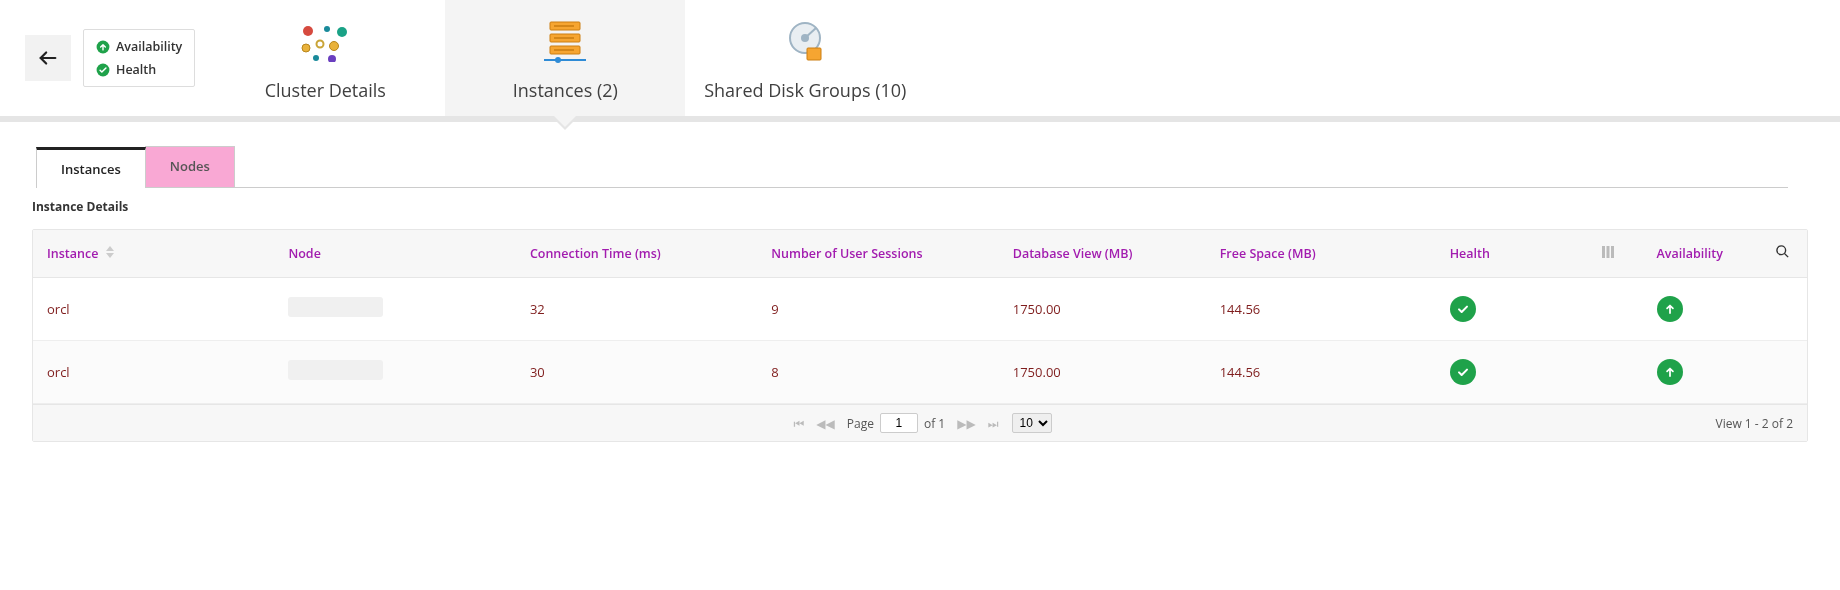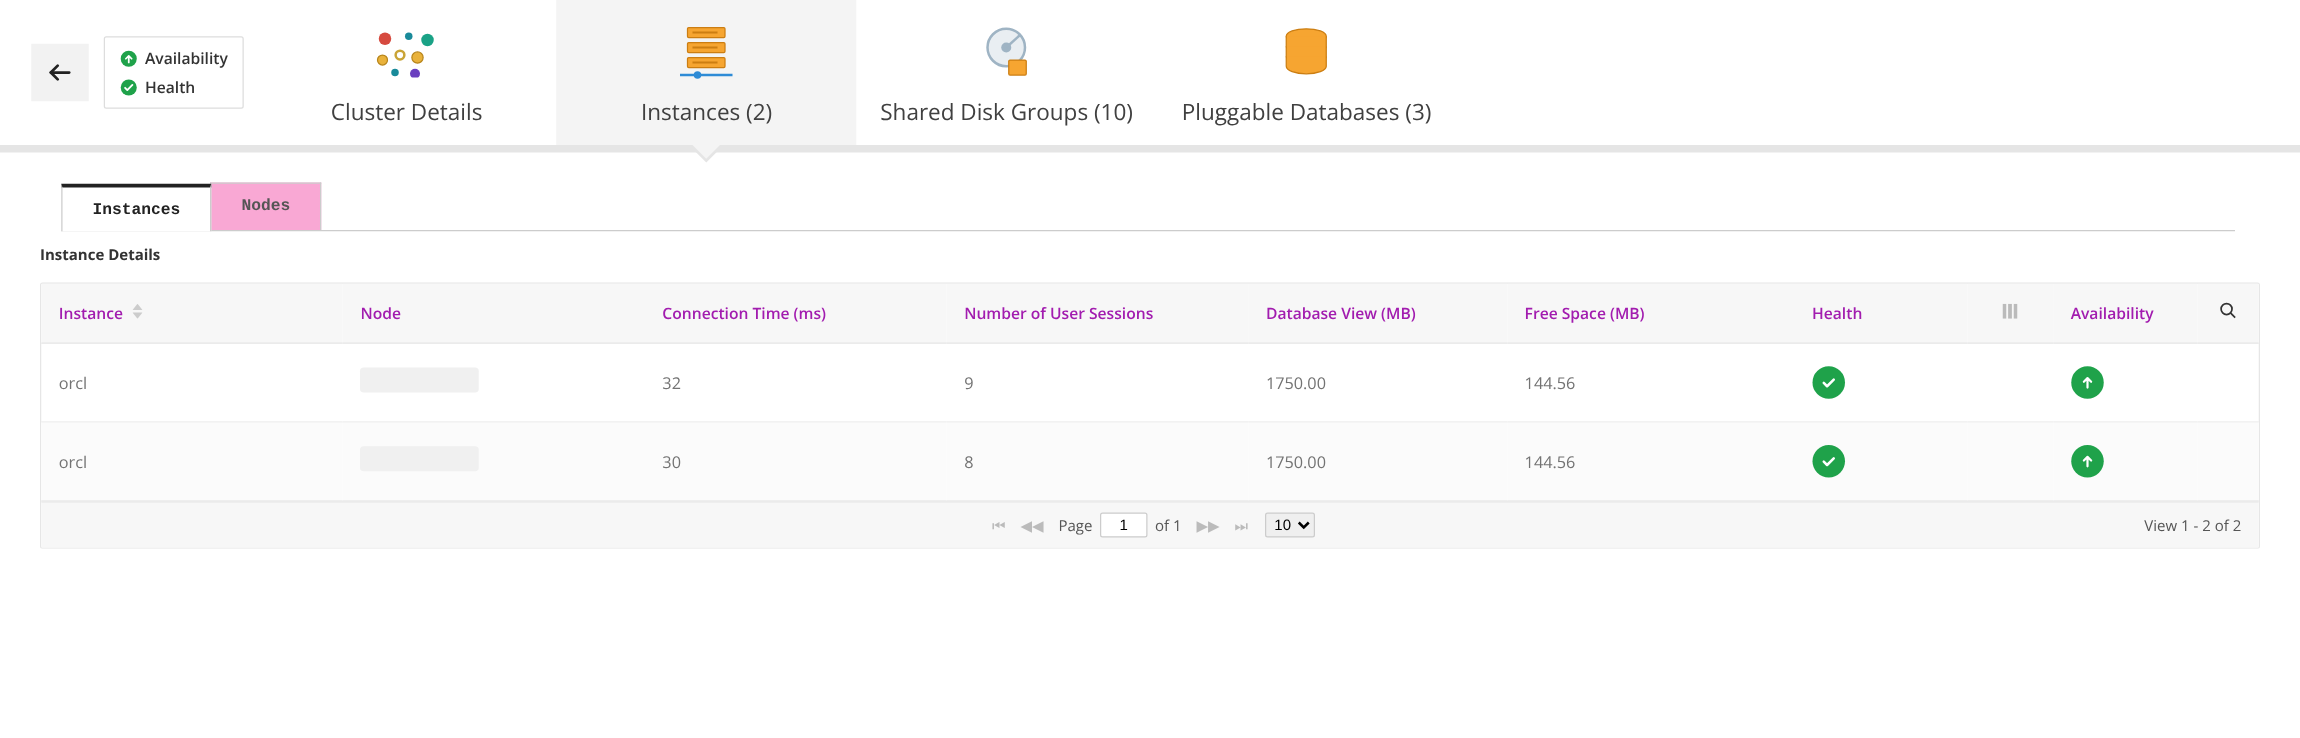--- a/index.html
+++ b/index.html
@@ -61,22 +61,21 @@
   .nav-pointer::after{
     content:"";position:absolute;left:-11px;top:-14px;
     width:0;height:0;
     border-left:11px solid transparent;
     border-right:11px solid transparent;
     border-top:11px solid #f4f4f4;
   }
   
   .row2 {
     display:flex;justify-content:flex-end;align-items:flex-end;
-    padding: 24px 32px 0 49px;
-    font-family: Liberation Mono, monospace;
+    padding: 24px 32px 0 36px;
   }
   .tabs {display:flex;border-bottom:1px solid #ccc;flex:1;margin-right:20px;}
   .tab {
     padding:10px 24px;font-weight:600;font-size:13px;color:#555;
     background:#f9a8d4;border:1px solid #ccc;border-bottom:none;
     margin-right:-1px;cursor:pointer;
   }
   .tab.active {
     background:#fff;border-top:3px solid #222;color:#222;
     position:relative;top:1px;
@@ -92,21 +91,21 @@
   }
   .section-title{font-weight:700;font-size:12px;padding:10px 32px 14px;}
   
   .table-wrap{margin:0 32px;border:1px solid #e6e6e6;border-radius:2px;}
   table{width:100%;border-collapse:collapse;}
   thead th{
     background:#f7f7f7;text-align:left;font-weight:600;font-size:12.5px;
     padding:14px 14px;border-bottom:1px solid #e6e6e6;color:#a21caf;
   }
   tbody td{
-    padding:18px 14px;border-bottom:1px solid #eee;font-size:13px;color:#737373;
+    padding:18px 14px;border-bottom:1px solid #eee;font-size:13px;color:#7f1d1d;
   }
   tbody tr:nth-child(even){background:#fbfbfb;}
   .sort-ind{color:#bbb;font-size:10px;margin-left:4px;display:inline-block;}
   .node-chip{
     display:inline-block;width:95px;height:20px;
     background:#f0f0f0;border-radius:3px;
   }
   .health-badge,.avail-badge{
     width:26px;height:26px;border-radius:50%;display:inline-flex;
     align-items:center;justify-content:center;color:#fff;
@@ -197,31 +196,20 @@
       <svg width="44" height="44" viewBox="0 0 44 44">
         <circle cx="22" cy="18" r="15" fill="#e9eef2" stroke="#9fb4c4" stroke-width="2"></circle>
         <circle cx="22" cy="18" r="4" fill="#9fb4c4"></circle>
         <path d="M22 18 L33 8" stroke="#9fb4c4" stroke-width="2"></path>
         <rect x="24" y="28" width="14" height="12" rx="1" fill="#f6a531" stroke="#cc7e12"></rect>
       </svg>
     </div>
     <div class="label">Shared Disk Groups (10)</div>
   </div>
 
-  <div class="nav-card">
-    <div class="icon-slot">
-      <svg width="40" height="42" viewBox="0 0 40 42">
-        <ellipse cx="20" cy="8" rx="16" ry="6" fill="#f6a531" stroke="#cc7e12"></ellipse>
-        <path d="M4 8 v8 a16 6 0 0 0 32 0 v-8" fill="#f6a531" stroke="#cc7e12"></path>
-        <path d="M4 16 v8 a16 6 0 0 0 32 0 v-8" fill="#f6a531" stroke="#cc7e12"></path>
-        <path d="M4 24 v8 a16 6 0 0 0 32 0 v-8" fill="#f6a531" stroke="#cc7e12"></path>
-      </svg>
-    </div>
-    <div class="label">Pluggable Databases (3)</div>
-  </div>
 </div>
 
 <div class="row2">
   <div class="tabs">
     <div class="tab active">Instances</div>
     <div class="tab">Nodes</div>
   </div>
 </div>
 
 <div class="section-title">Instance Details</div>

